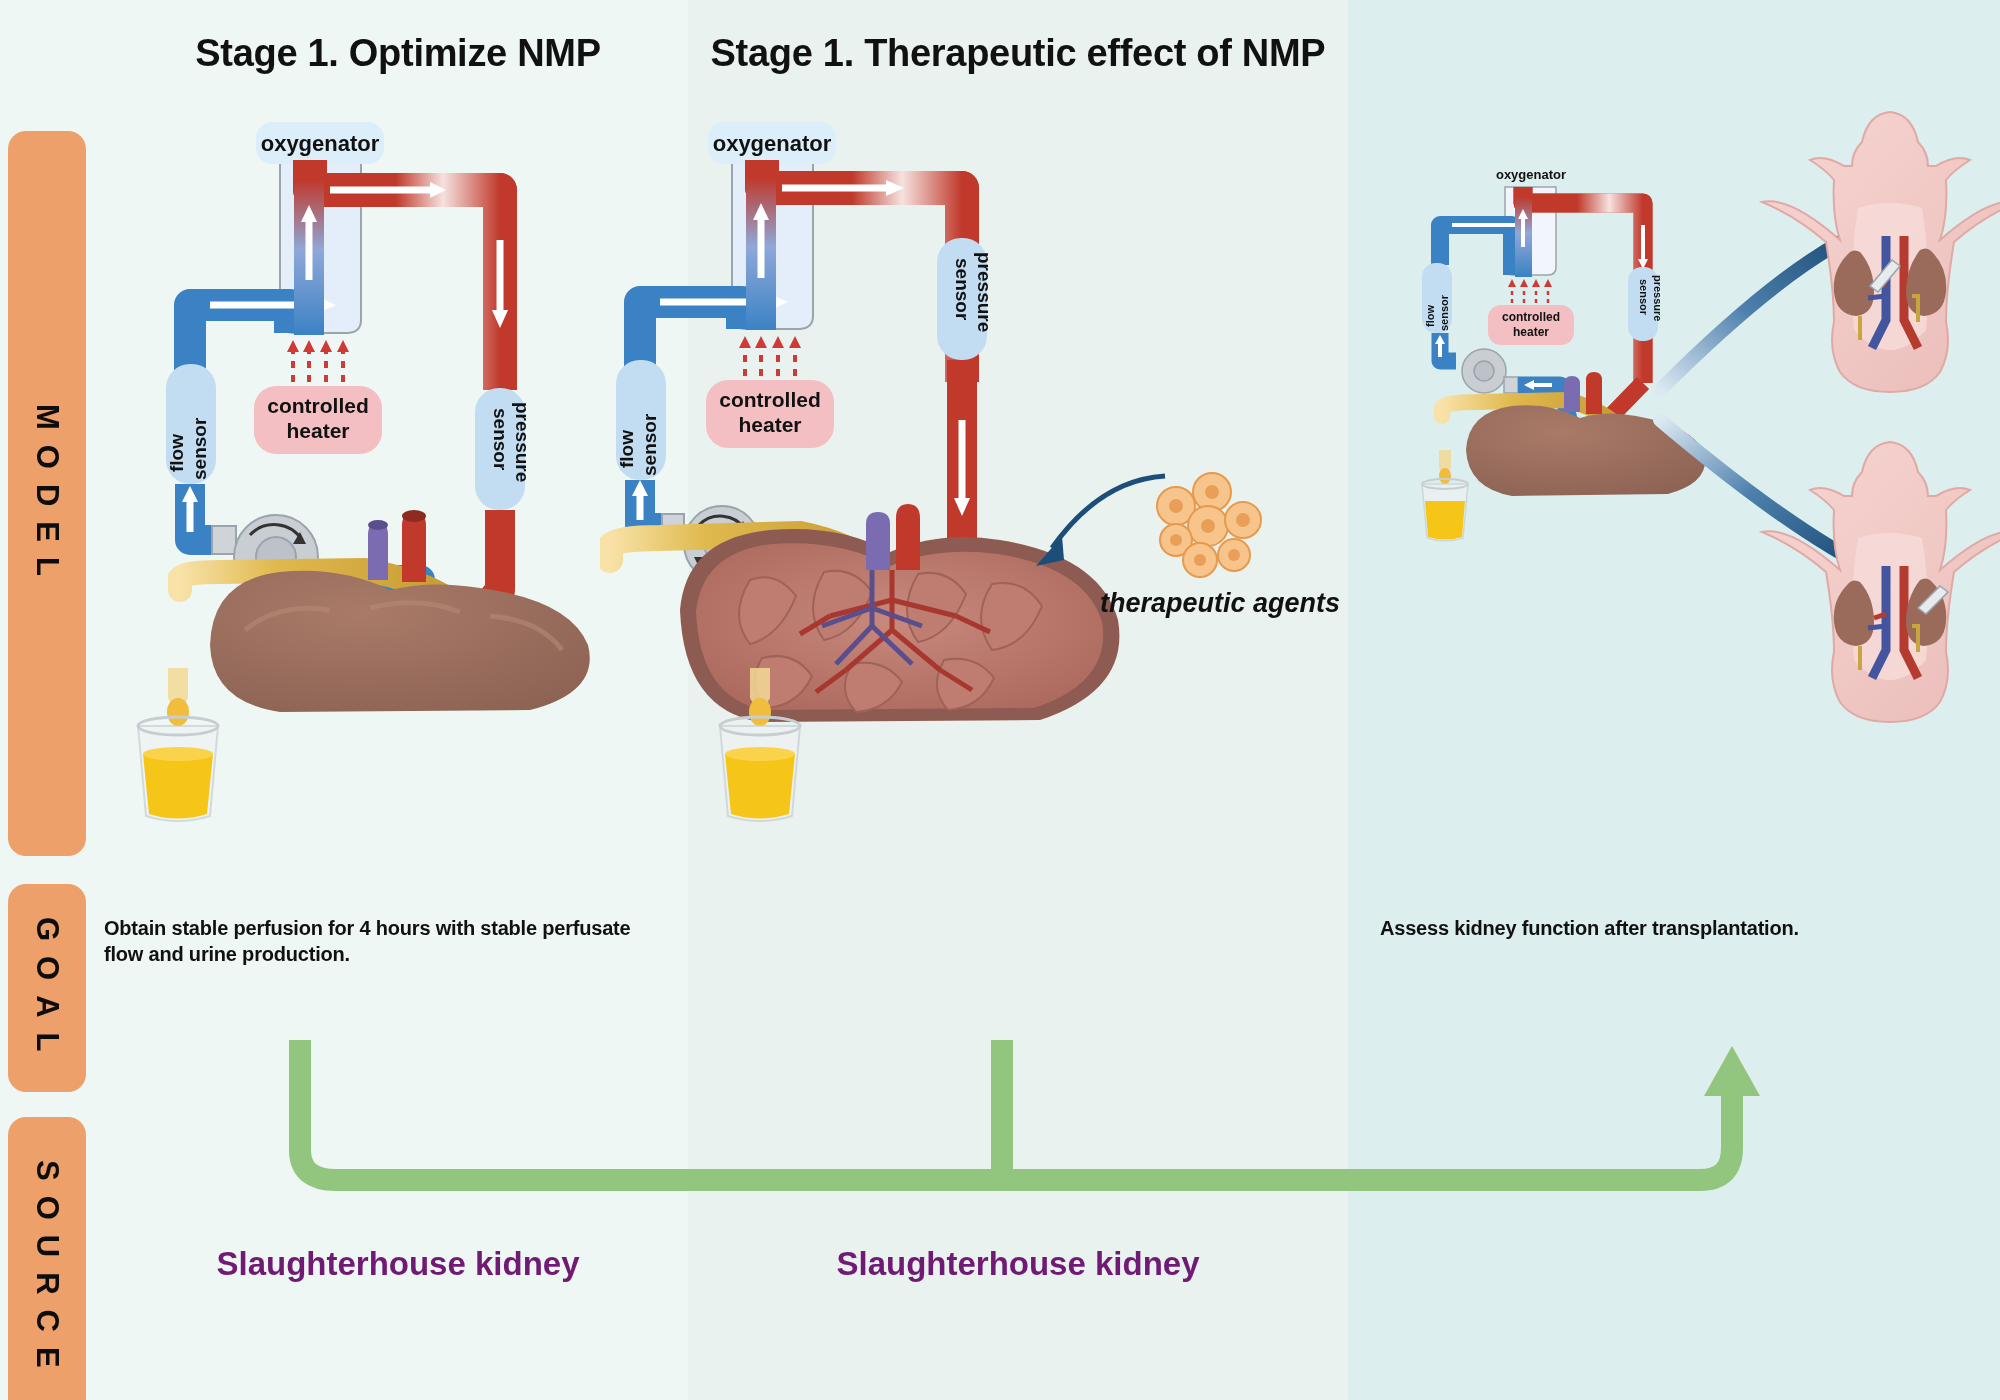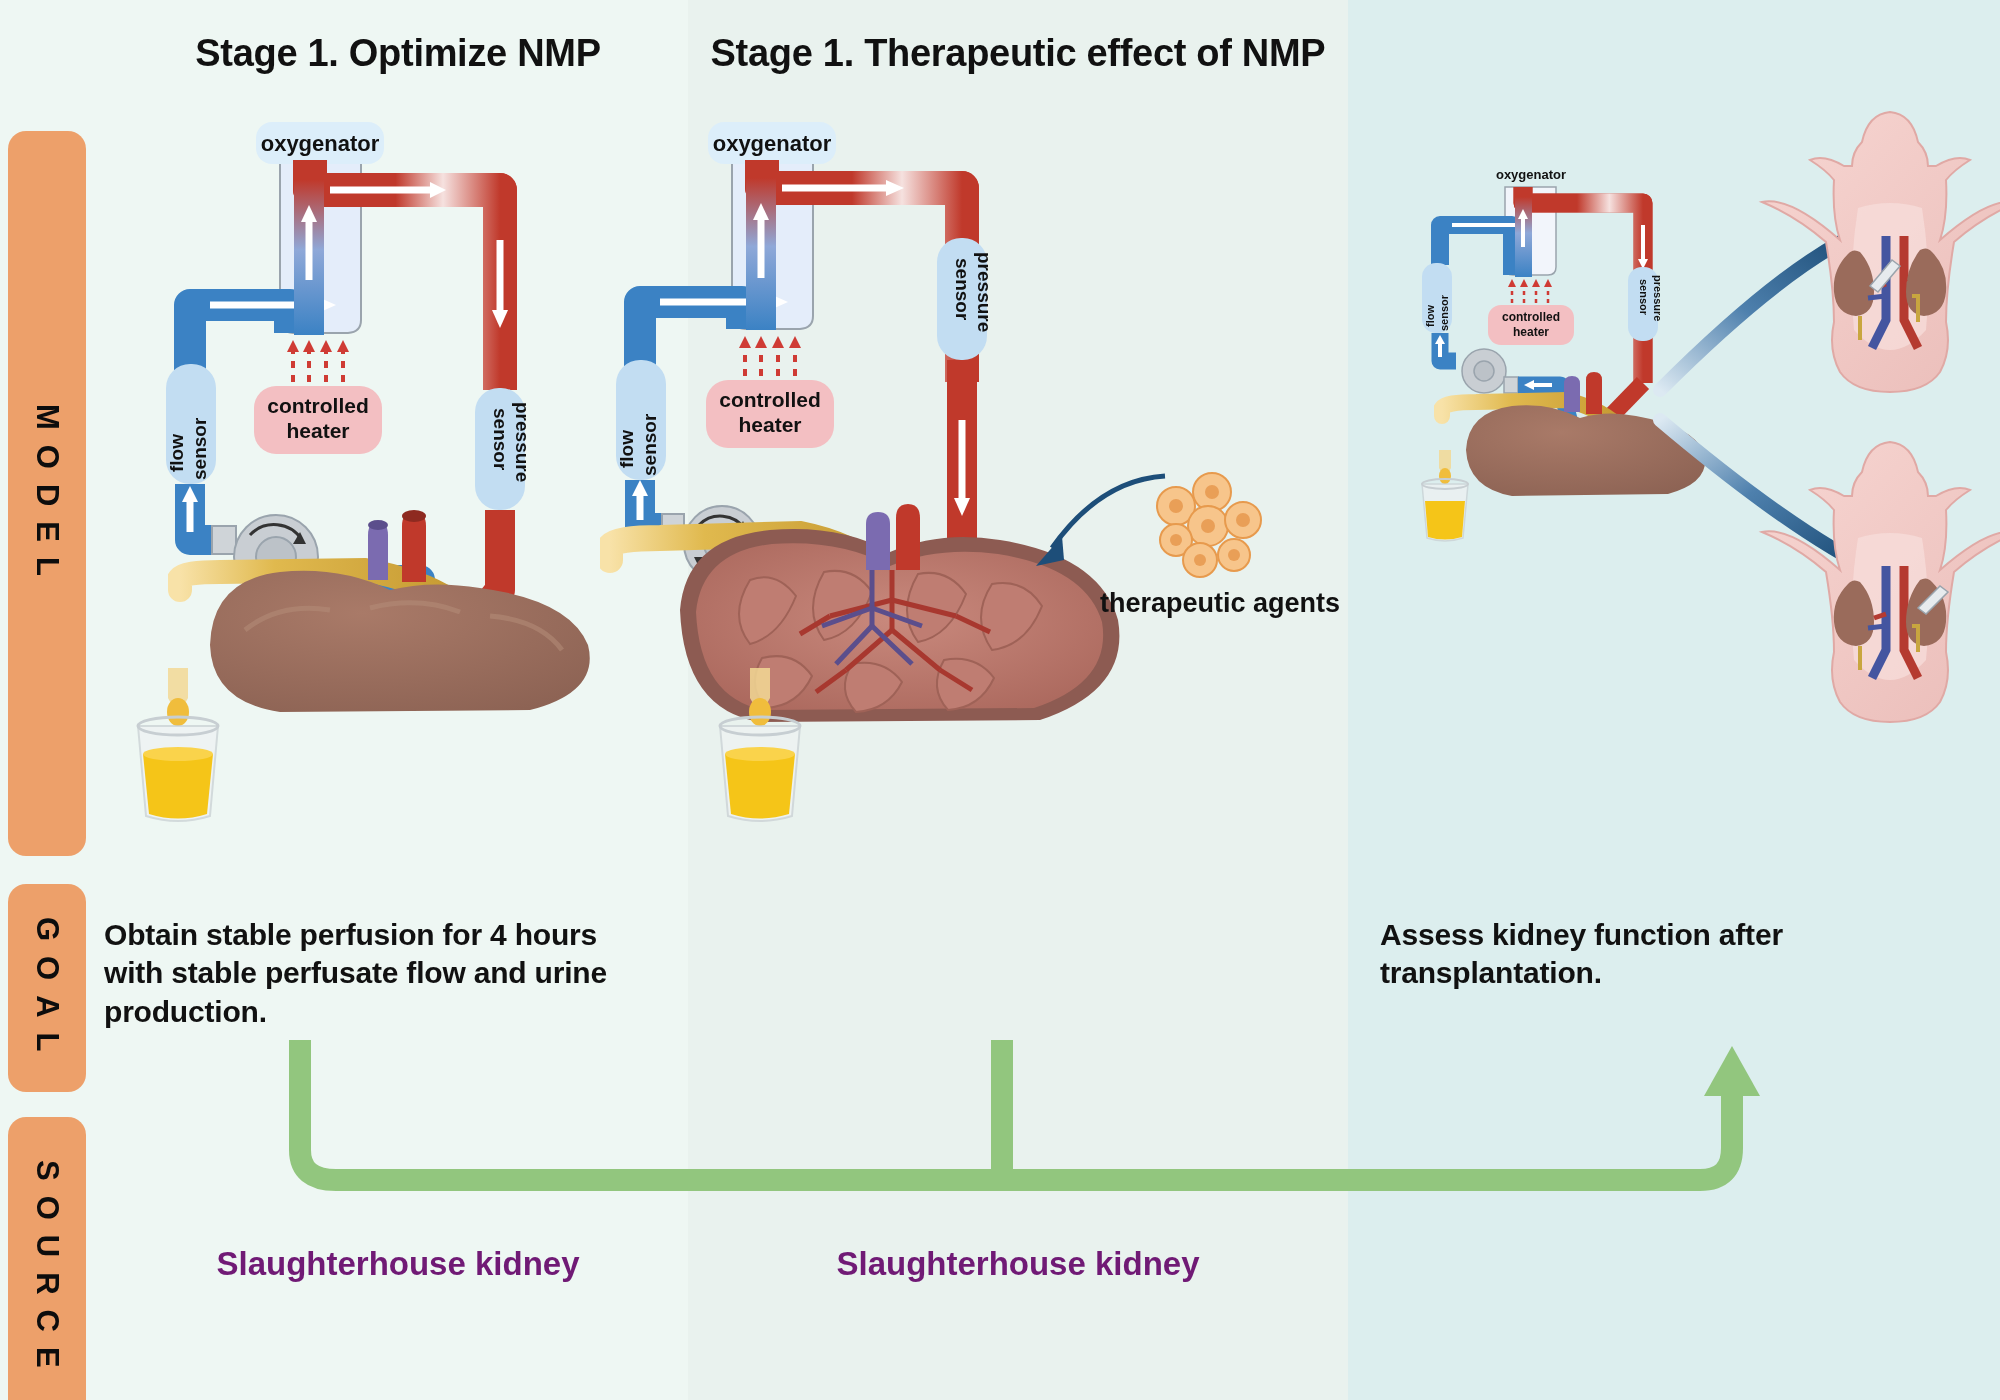--- a/index.html
+++ b/index.html
@@ -37,21 +37,21 @@
     font-size:31px;font-weight:bold;color:#0d0d0d;
     letter-spacing:15px;line-height:1;
     text-indent:8px;
   }
   #rail-model{top:131px;height:725px;}
   #rail-goal{top:884px;height:208px;}
   #rail-source{top:1117px;height:300px;}
 
   
   .goal{
-    position:absolute;font-size:30px;font-weight:bold;color:#111;
+    position:absolute;font-size:20px;font-weight:bold;color:#111;
     line-height:1.28;letter-spacing:-0.2px;
   }
   #g1{left:104px;top:916px;width:540px;}
   #g2{left:696px;top:916px;width:640px;}
   #g3{left:1380px;top:916px;width:600px;}
 
   
   .source{
     position:absolute;top:1245px;
     font-size:33px;font-weight:bold;color:#701a75;text-align:center;
@@ -76,21 +76,21 @@
 
   
   #kidney1{position:absolute;left:150px;top:430px;width:500px;height:290px;}
   #kidney2{position:absolute;left:600px;top:420px;width:560px;height:320px;}
   #kidney3{position:absolute;left:1430px;top:330px;width:300px;height:180px;}
 
   
   #agents{position:absolute;left:1130px;top:470px;width:140px;height:110px;}
   #agents-label{
     position:absolute;left:1055px;top:588px;width:330px;
-    font-size:27px;font-weight:bold;color:#111;text-align:center;
+    font-size:27px;font-weight:bold;color:#111;text-align:center;font-style:italic;
   }
   #agent-arrow{position:absolute;left:1030px;top:470px;width:140px;height:110px;}
 
   
   #cup1{position:absolute;left:118px;top:668px;width:120px;height:160px;}
   #cup2{position:absolute;left:700px;top:668px;width:120px;height:160px;}
   #cup3{position:absolute;left:1410px;top:450px;width:70px;height:95px;}
 </style>
 </head>
 <body>

